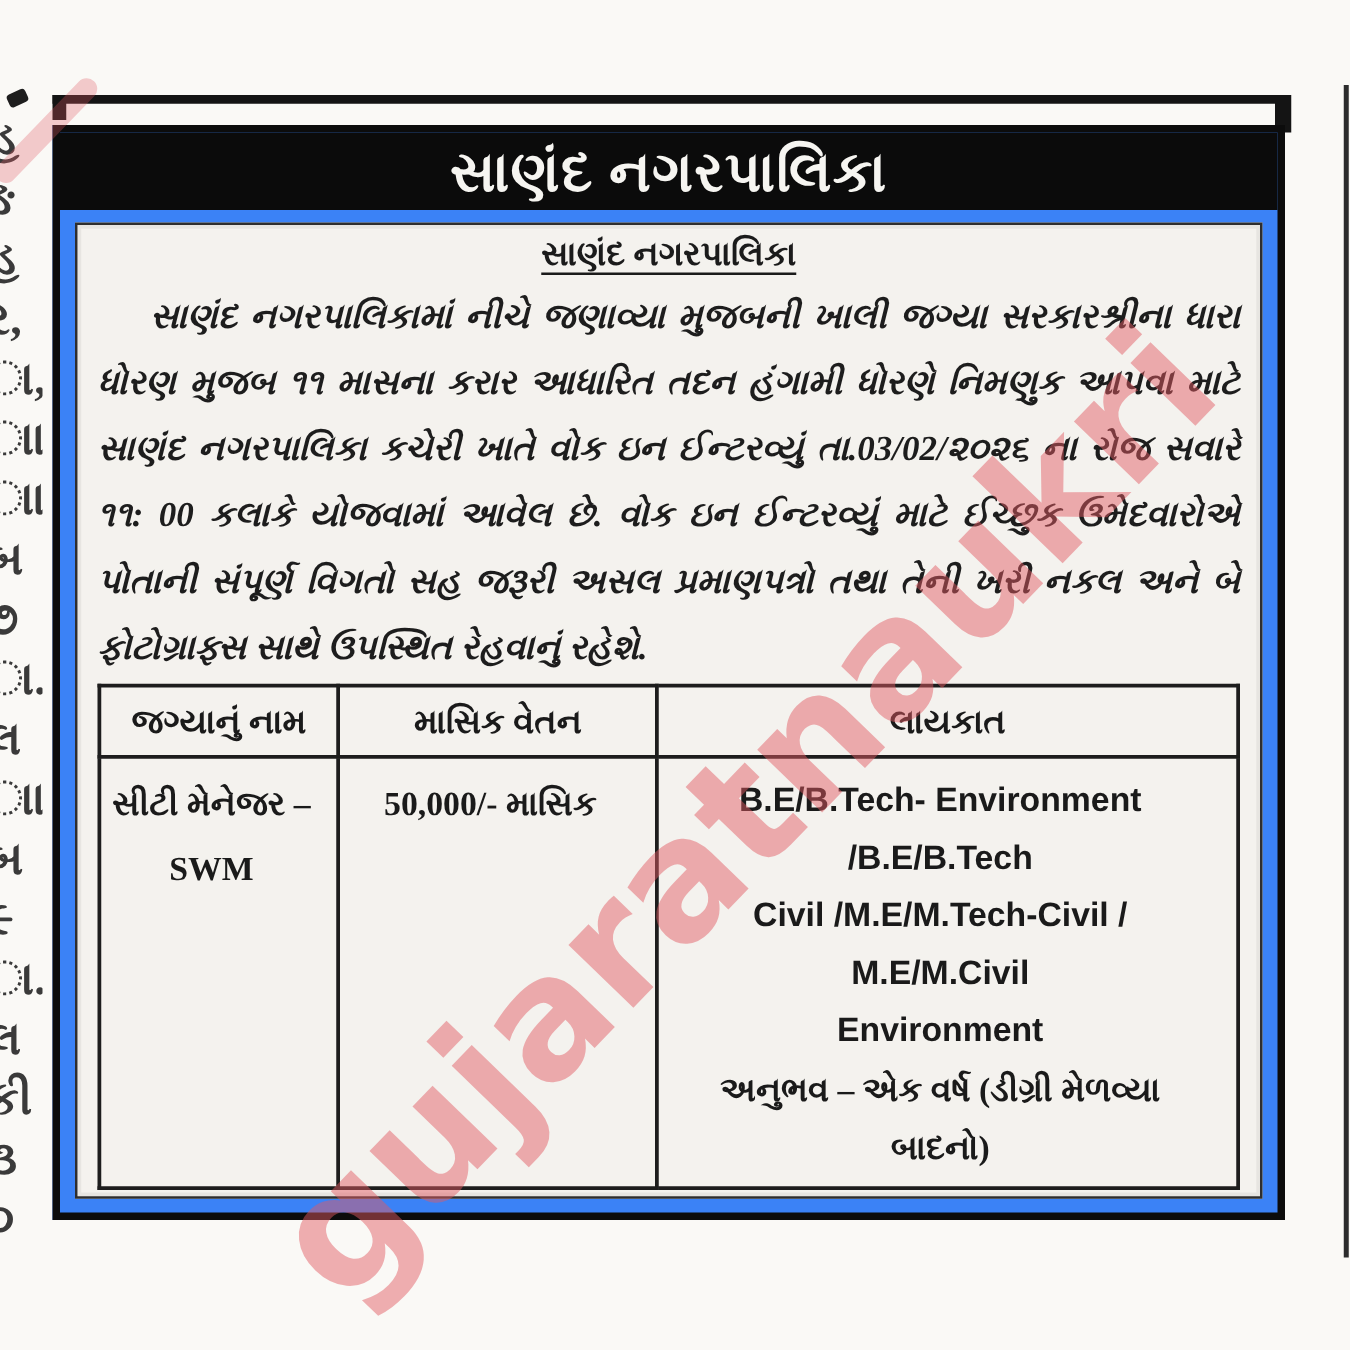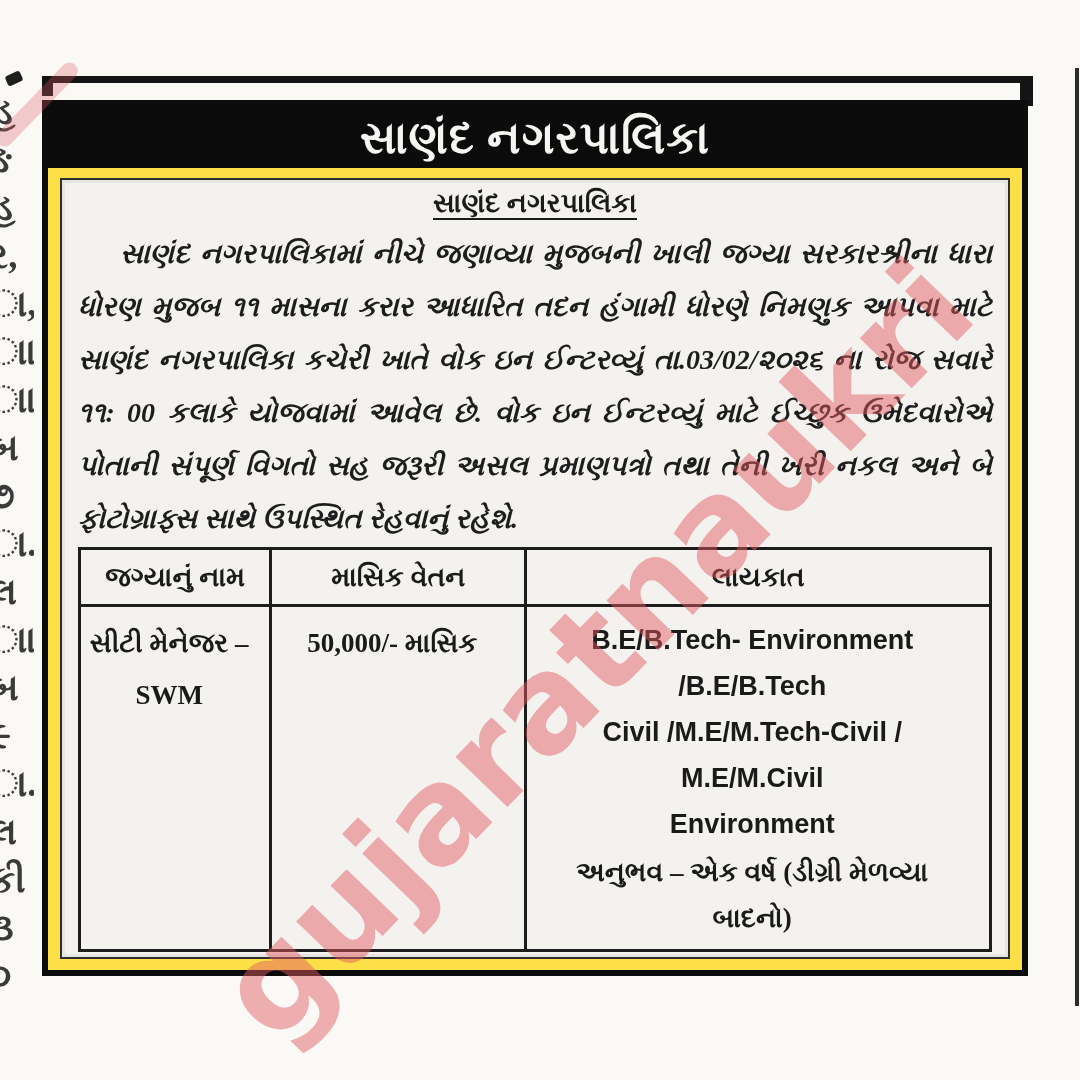--- a/index.html
+++ b/index.html
@@ -20,21 +20,21 @@
     transform:translateX(-11px);white-space:nowrap;
   }
   
   .top-rule{position:absolute;left:42px;top:76px;width:988px;height:7px;background:#141414;}
   .top-rule-nub-left{position:absolute;left:42px;top:76px;width:11px;height:20px;background:#141414;}
   .top-rule-nub-right{position:absolute;left:1020px;top:76px;width:13px;height:30px;background:#141414;}
   .right-rule{position:absolute;left:1075px;top:68px;width:4px;height:938px;background:#2c2c2c;}
   
   .outer-box{
     position:absolute;left:42px;top:100px;width:986px;height:876px;
-    border:6px solid #0c0c0c;background:#fde047;box-sizing:border-box;
+    border:6px solid #0c0c0c;background:#3b82f6;box-sizing:border-box;
   }
   .banner{
     height:62px;background:#0b0b0b;display:flex;align-items:center;justify-content:center;
   }
   .banner-title{
     color:#f6f5f1;font-size:45px;font-weight:700;letter-spacing:1px;line-height:1;
     padding-top:2px;
   }
   .inner-box{
     position:absolute;left:12px;right:12px;top:72px;bottom:11px;

